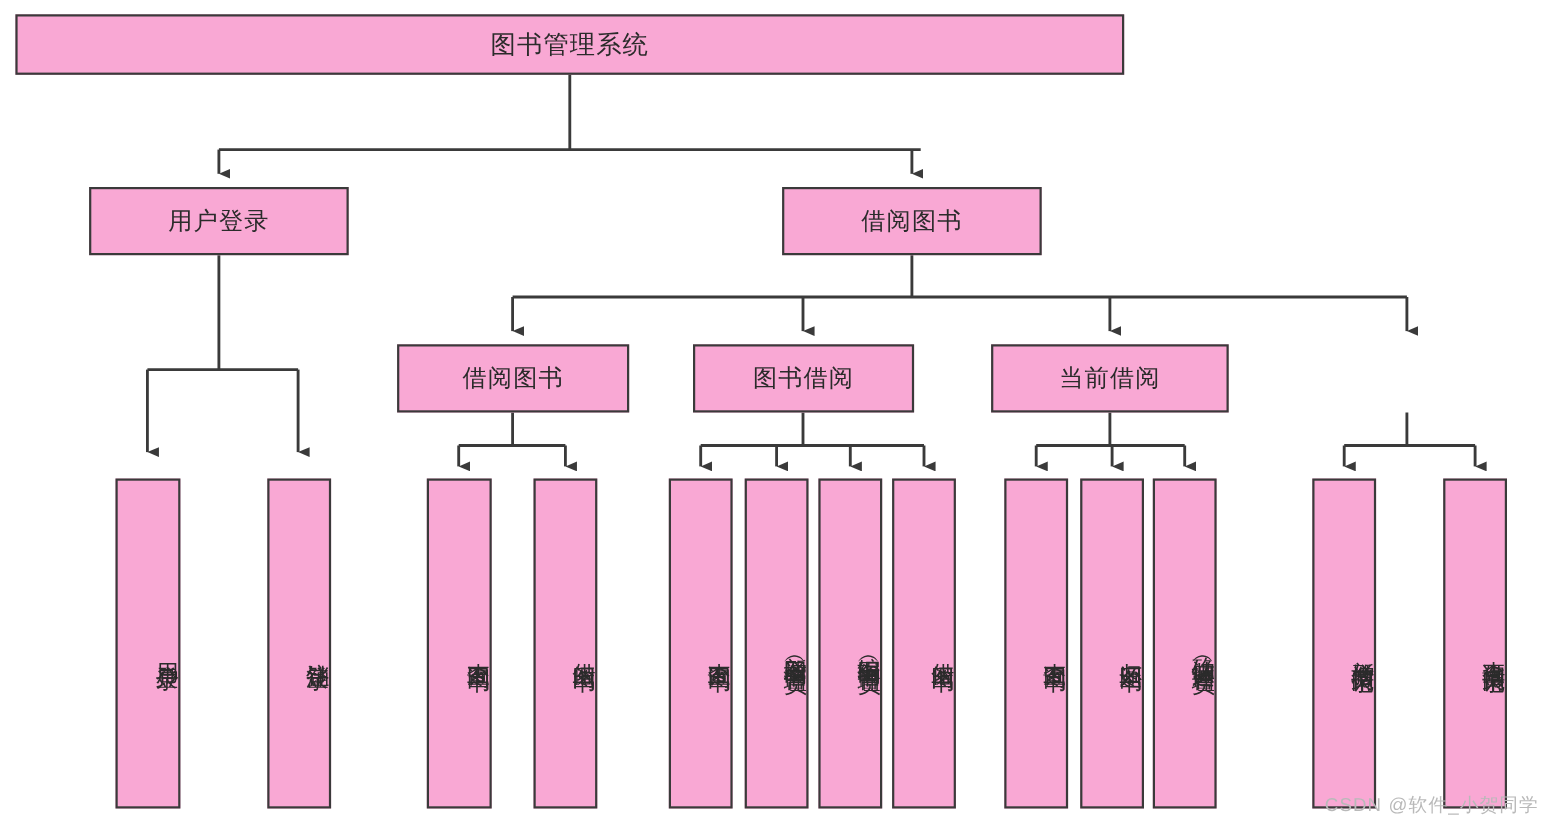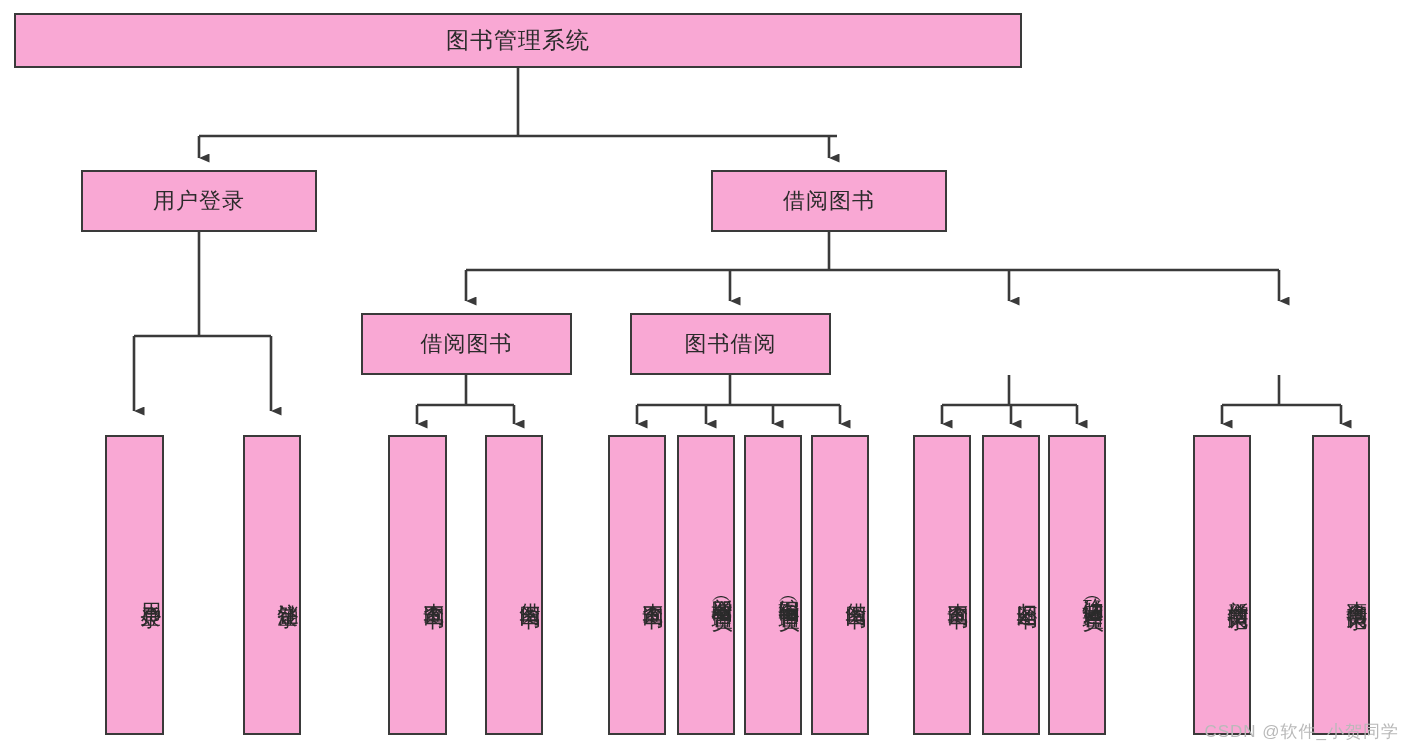--- a/index.html
+++ b/index.html
@@ -115,20 +115,23 @@
   <div class="node h" style="left:711px;top:170px;width:236px;height:62px;">
     <span>借阅图书</span>
   </div>
 
   <div class="node h" style="left:361px;top:313px;width:211px;height:62px;">
     <span>借阅图书</span>
   </div>
   <div class="node h" style="left:630px;top:313px;width:201px;height:62px;">
     <span>图书借阅</span>
   </div>
+  <div class="node h" style="left:901px;top:313px;width:216px;height:62px;">
+    <span>当前借阅</span>
+  </div>
 
   <div class="node v" style="left:105px;top:435px;width:59px;height:300px;">
     <span class="lbl">用户登录</span>
   </div>
   <div class="node v" style="left:243px;top:435px;width:58px;height:300px;">
     <span class="lbl">注销登录</span>
   </div>
 
   <div class="node v" style="left:388px;top:435px;width:59px;height:300px;">
     <span class="lbl">查询图书</span>

